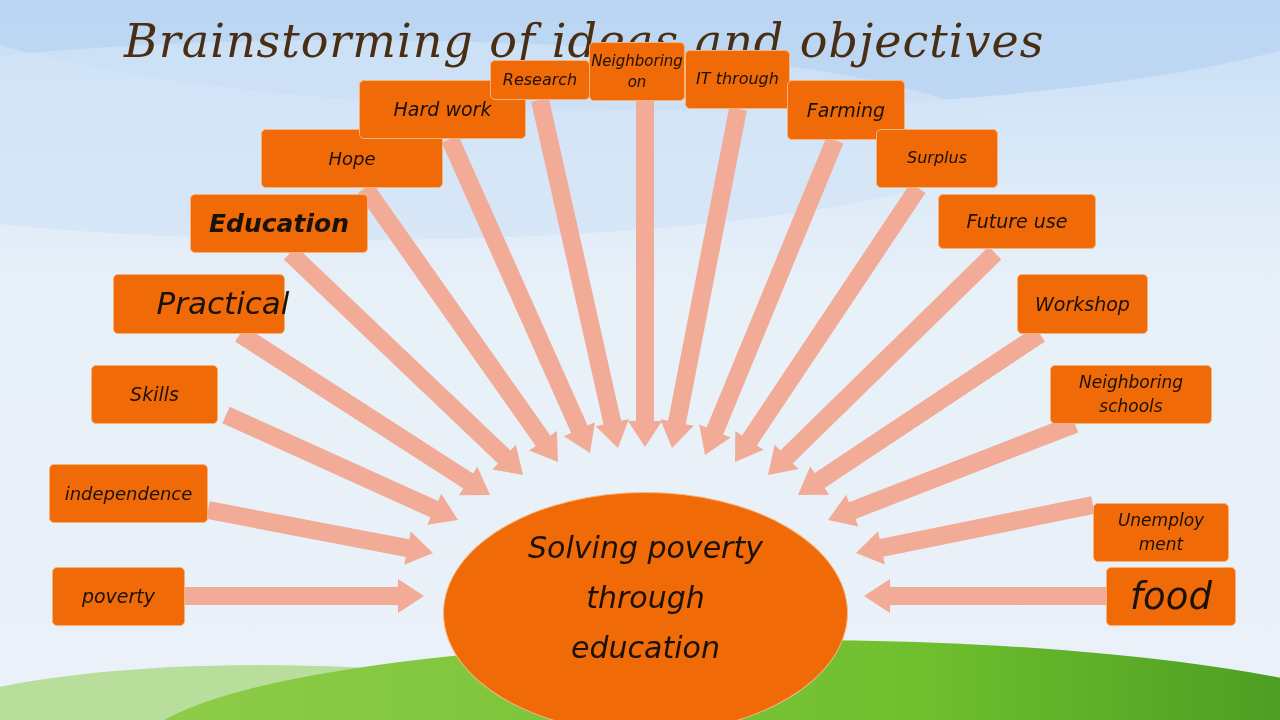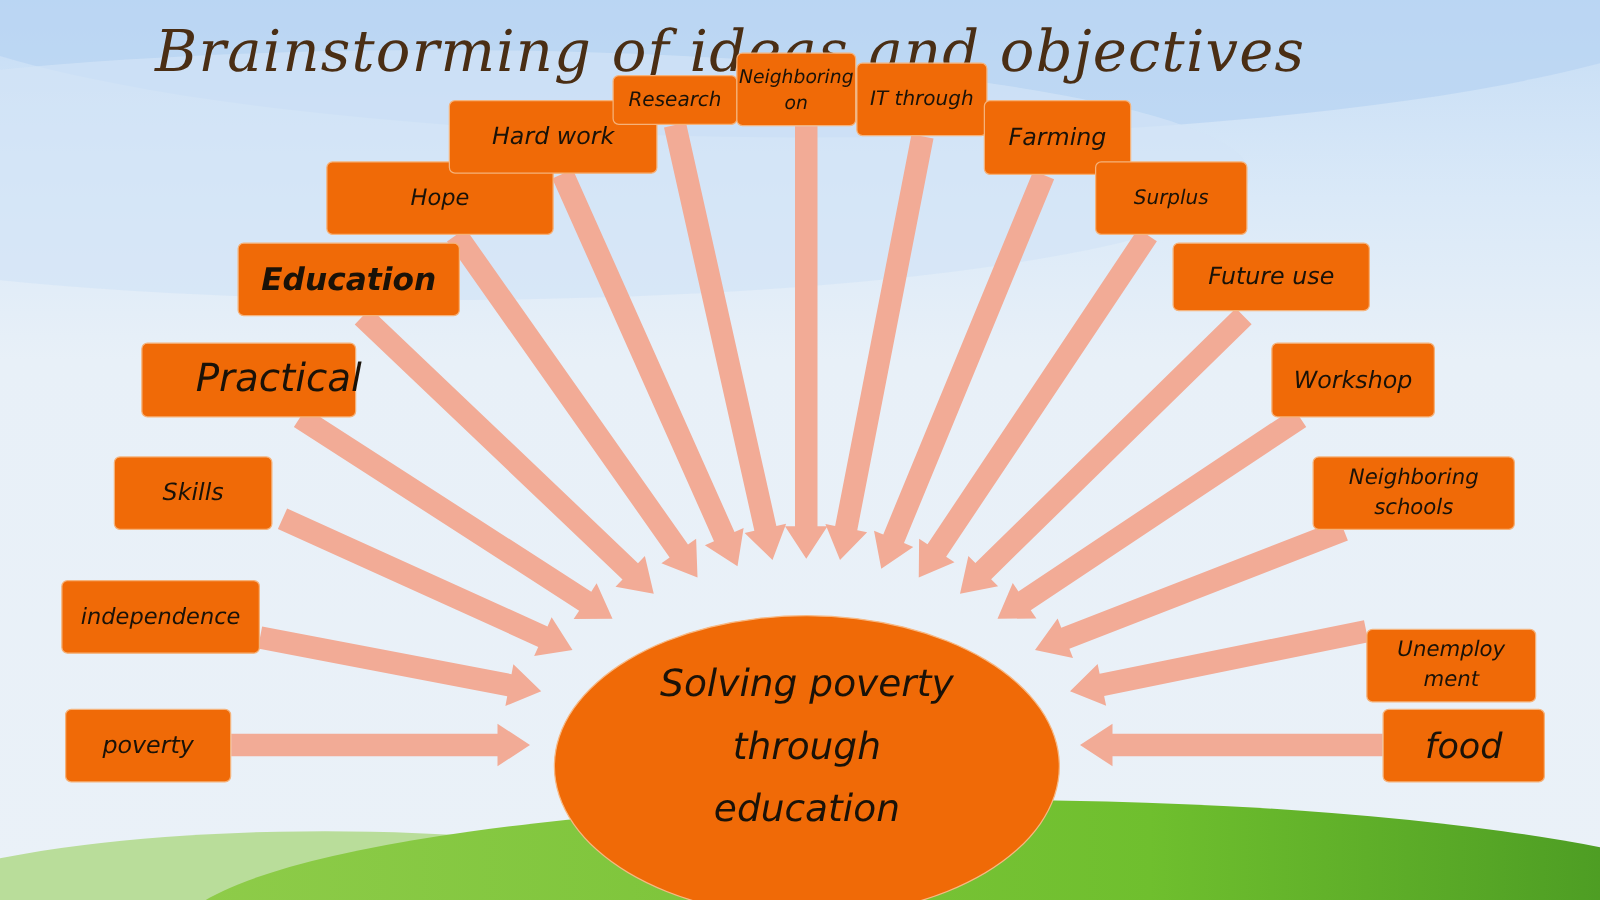--- a/index.html
+++ b/index.html
@@ -93,20 +93,20 @@
     </div>
     <div class="box" style="left: 1017px; top: 274px; width: 131px; height: 60px; font-size: 19px;">
       <span>Workshop</span>
     </div>
     <div class="box" style="left: 1050px; top: 365px; width: 162px; height: 59px; font-size: 17px;">
       <span>Neighboring schools</span>
     </div>
     <div class="box" style="left: 1093px; top: 464px; width: 136px; height: 59px; font-size: 17px; margin-top: 39px;">
       <span>Unemploy ment</span>
     </div>
-    <div class="box" style="left: 1106px; top: 567px; width: 130px; height: 59px; font-size: 28px; align-items: center;">
+    <div class="box" style="left: 1106px; top: 567px; width: 130px; height: 59px; font-size: 37px; align-items: center;">
       <span>food</span>
     </div>
   </div>
 
 <div class="hub">
   <span>Solving poverty through education</span>
 </div>
 
 </body></html>

